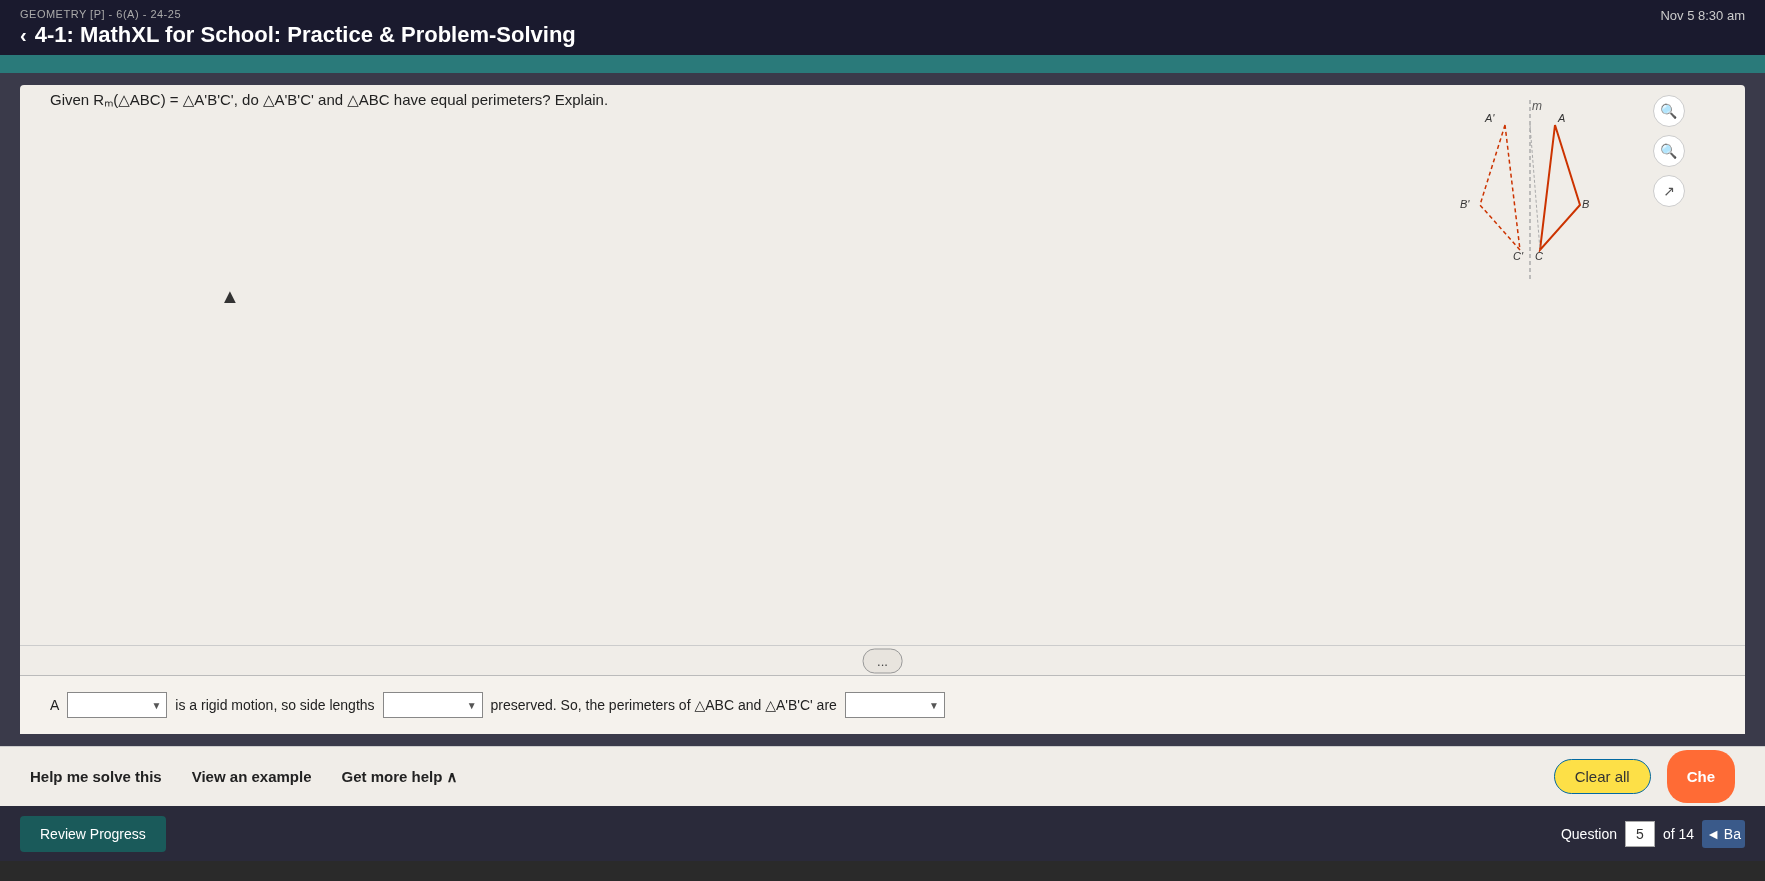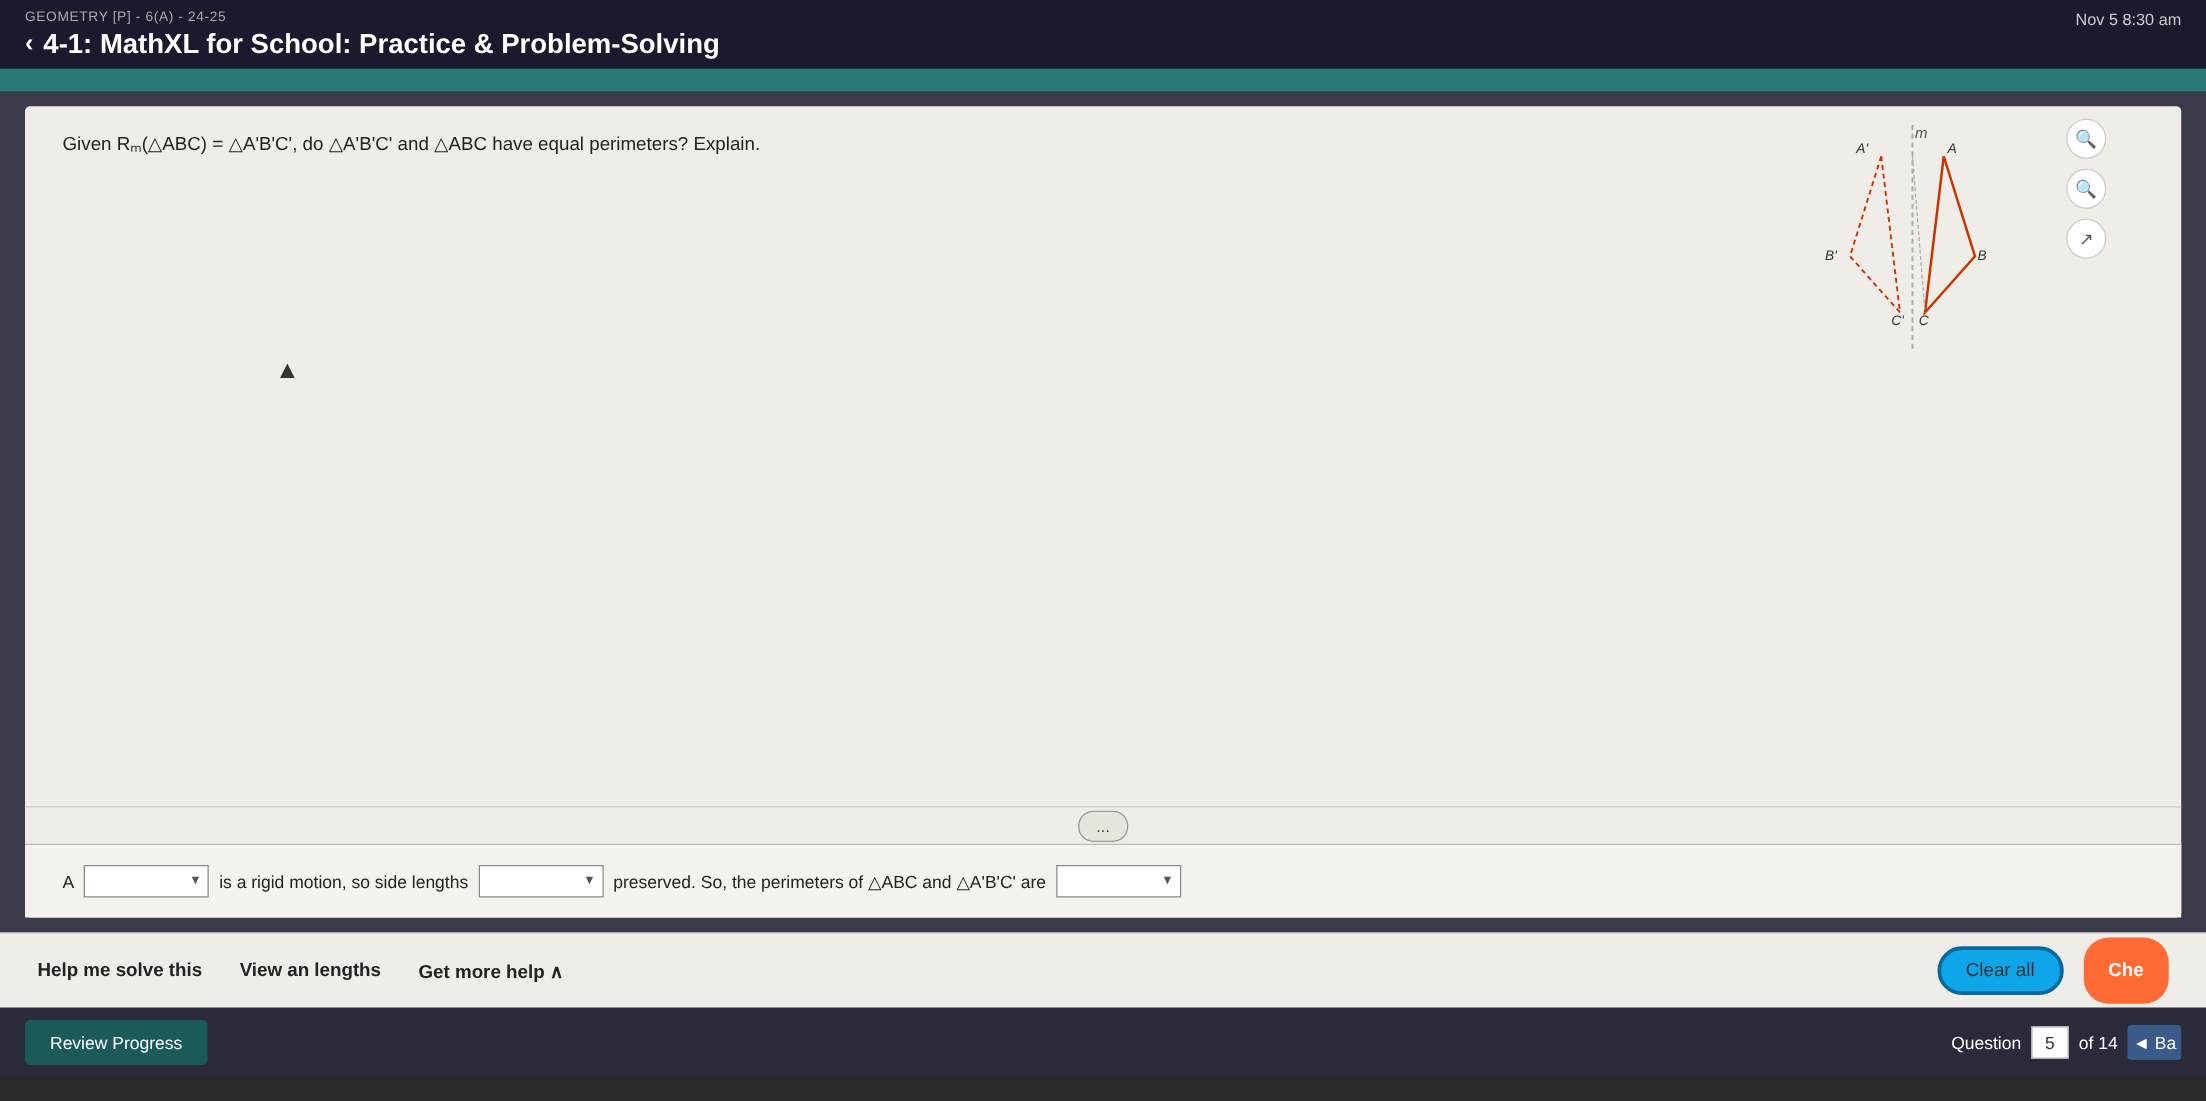--- a/index.html
+++ b/index.html
@@ -72,21 +72,21 @@
       margin: 12px 20px;
       flex: 1;
       border-radius: 4px;
       position: relative;
       display: flex;
       flex-direction: column;
     }
 
     
     .question-area {
-      padding: 20px 30px;
+      padding: 4px 30px;
       flex: 1;
       position: relative;
     }
 
     .question-text {
       font-size: 15px;
       color: #222;
       line-height: 1.5;
       max-width: 700px;
     }
@@ -202,22 +202,22 @@
       text-decoration: none;
     }
 
     .bottom-right {
       display: flex;
       align-items: center;
       gap: 16px;
     }
 
     .clear-all-btn {
-      background: #0ea5e9;
-      border: 3px solid #0369a1;
+      background: #fde047;
+      border: 1px solid #0369a1;
       border-radius: 20px;
       padding: 8px 20px;
       font-size: 15px;
       cursor: pointer;
       color: #333;
     }
 
     .check-btn {
       background: #ff6b35;
       border: none;
@@ -376,21 +376,21 @@
           <option value="equal">equal</option>
           <option value="not equal">not equal</option>
         </select>
       </div>
     </div>
   </div>
 
   <div class="bottom-bar">
     <div class="bottom-links">
       <a class="bottom-link">Help me solve this</a>
-      <a class="bottom-link">View an lengths</a>
+      <a class="bottom-link">View an example</a>
       <a class="bottom-link">Get more help ∧</a>
     </div>
     <div class="bottom-right">
       <button class="clear-all-btn">Clear all</button>
       <button class="check-btn">Che</button>
     </div>
   </div>
 </div>
 
 <div class="footer-bar">

